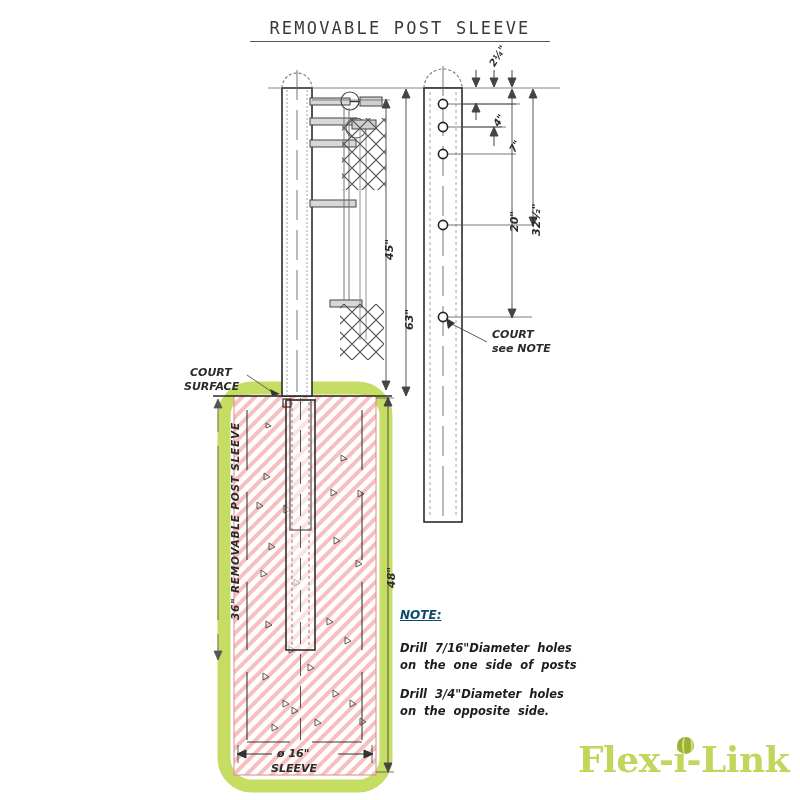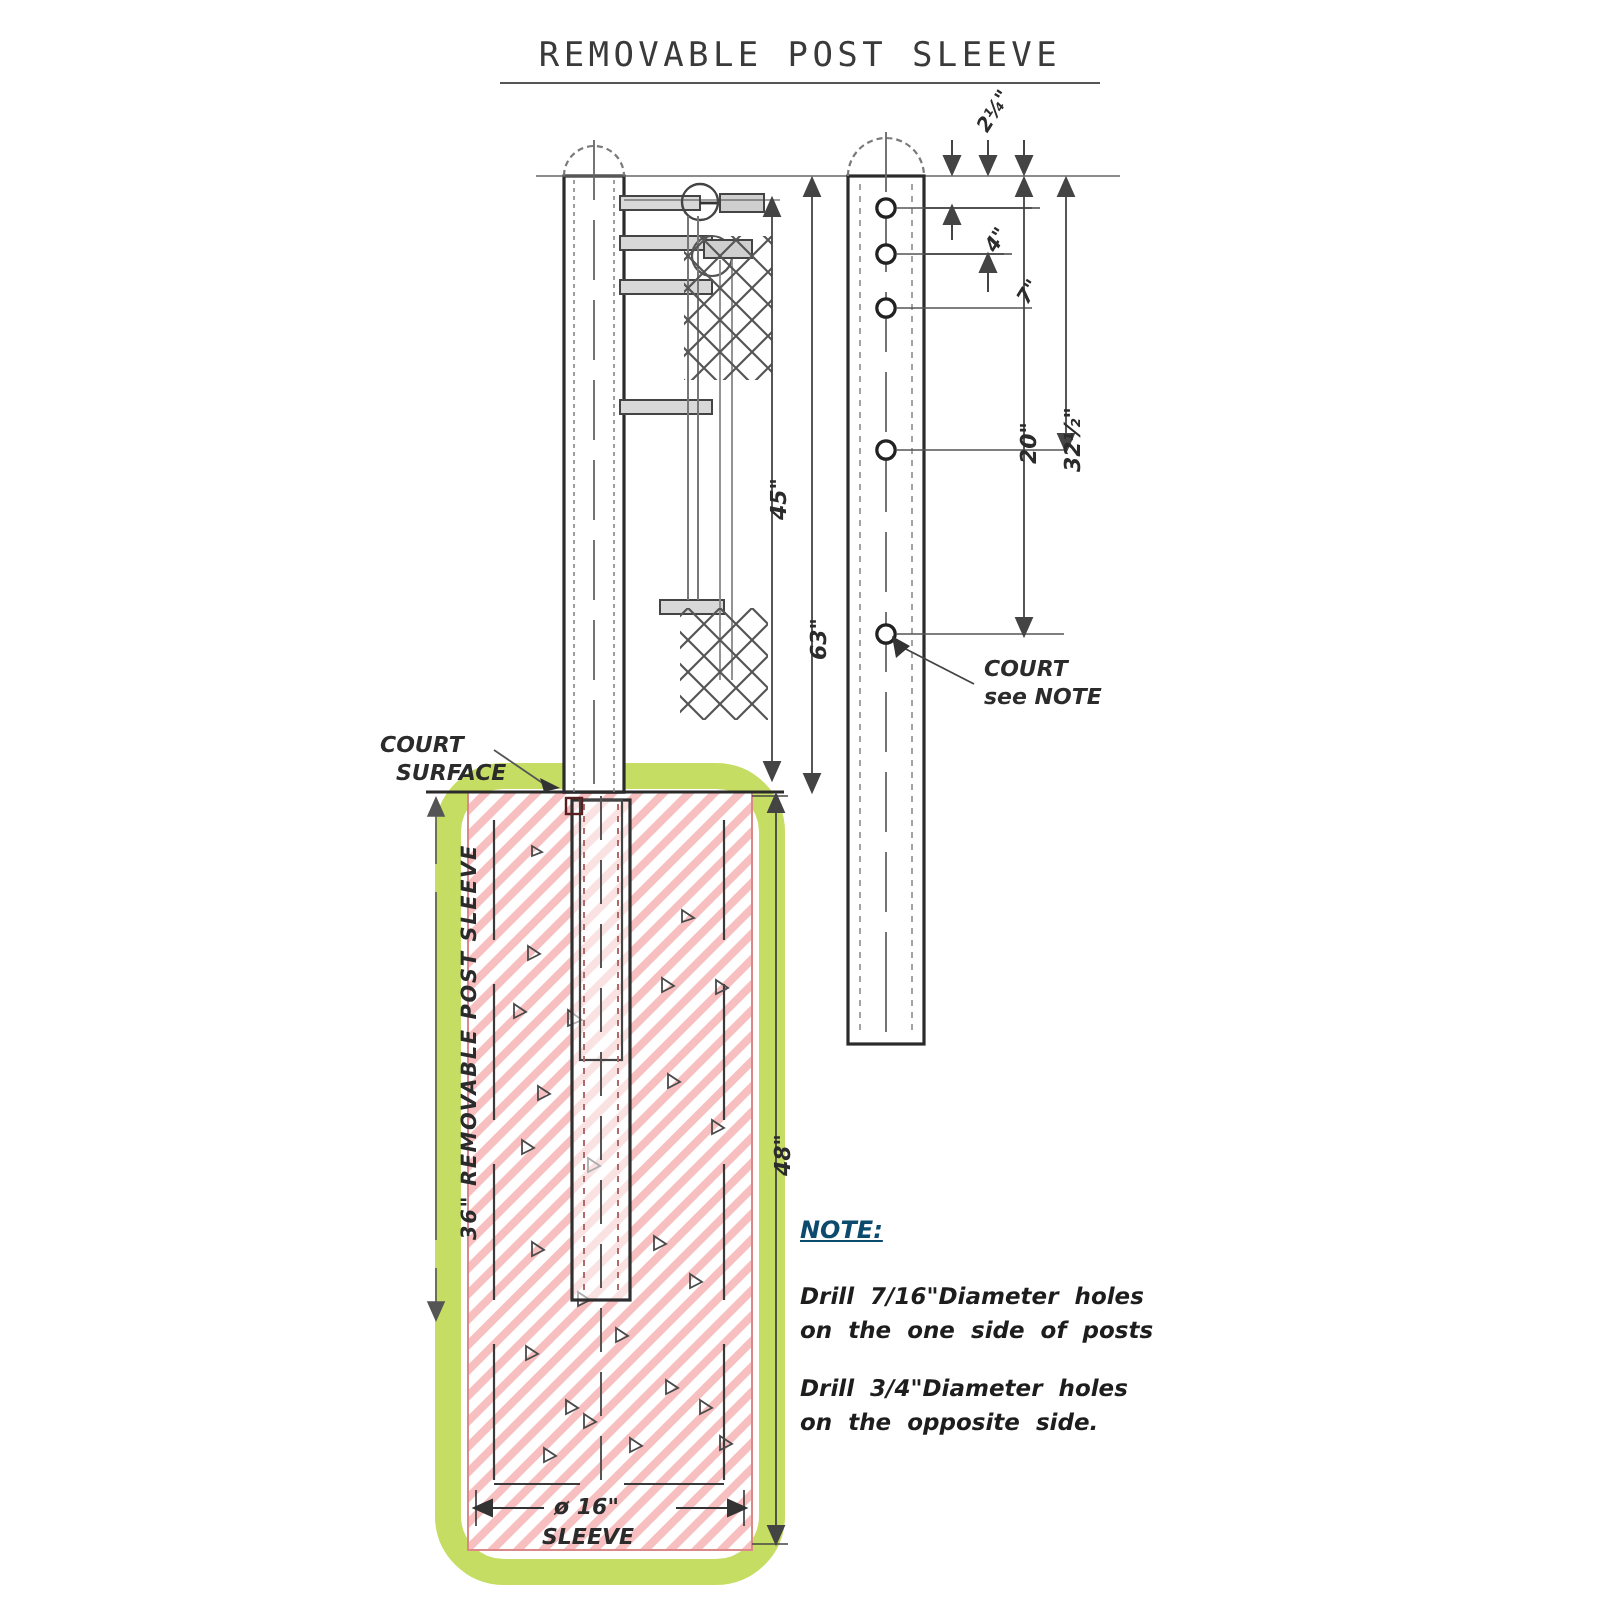--- a/index.html
+++ b/index.html
@@ -363,27 +363,31 @@
   <div class="lbl rot90" style="left:383px; top:260px;">45"</div>
 
   <div class="lbl rot90" style="left:403px; top:330px;">63"</div>
 
   <div class="lbl rot90" style="left:385px; top:588px;">48"</div>
 
   <div class="lbl" style="left:492px; top:328px;">COURT</div>
   <div class="lbl" style="left:492px; top:342px;">see NOTE</div>
 
   <div class="lbl" style="left:190px; top:366px;">COURT</div>
-  <div class="lbl" style="left:184px; top:380px;margin-left:14px;">SURFACE</div>
+  <div class="lbl" style="left:184px; top:380px;">SURFACE</div>
 
   <div class="lbl rot90" style="left:228px; top:620px; font-size:10.5px; letter-spacing:0.8px;">36" REMOVABLE POST SLEEVE</div>
 
   <div class="lbl" style="left:277px; top:747px;">ø 16"</div>
   <div class="lbl" style="left:271px; top:762px;">SLEEVE</div>
 
   <div class="note-head" style="left:400px; top:608px;">NOTE:</div>
   <div class="note-block" style="left:400px; top:640px;">Drill  7/16"Diameter  holes
 on  the  one  side  of  posts</div>
   <div class="note-block" style="left:400px; top:686px;">Drill  3/4"Diameter  holes
 on  the  opposite  side.</div>
 
+  <div class="logo">
+    <span>Flex-i-Link</span>
+    <span class="ball"></span>
+  </div>
 
 </div>
 
 </body></html>

